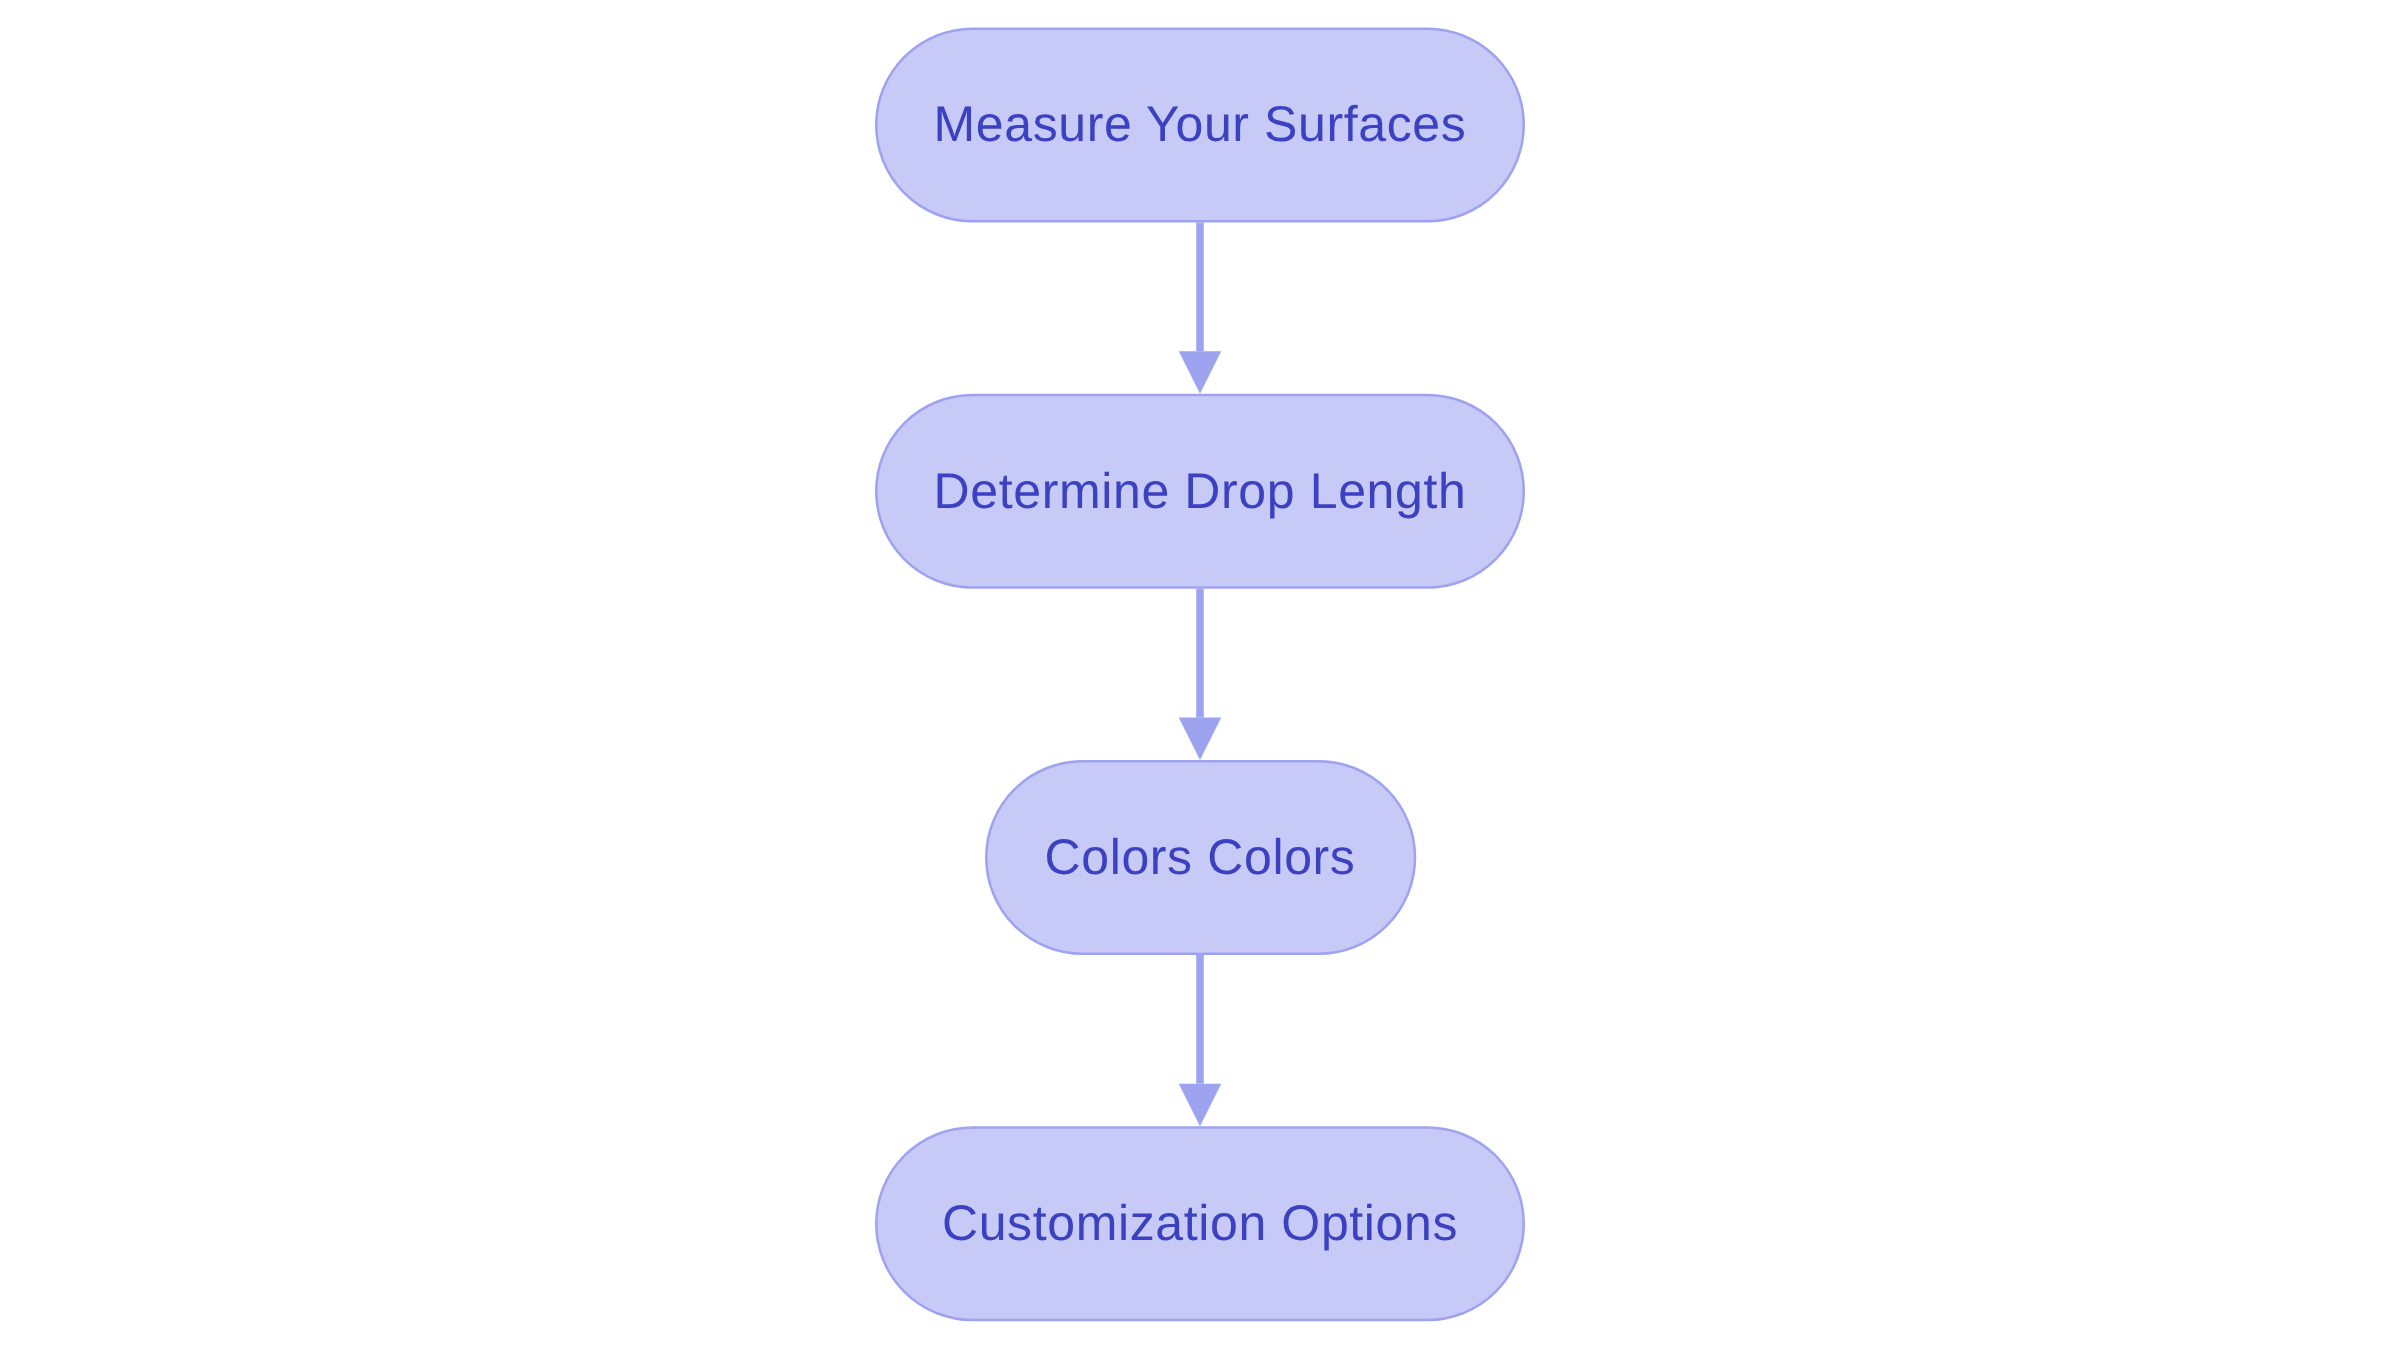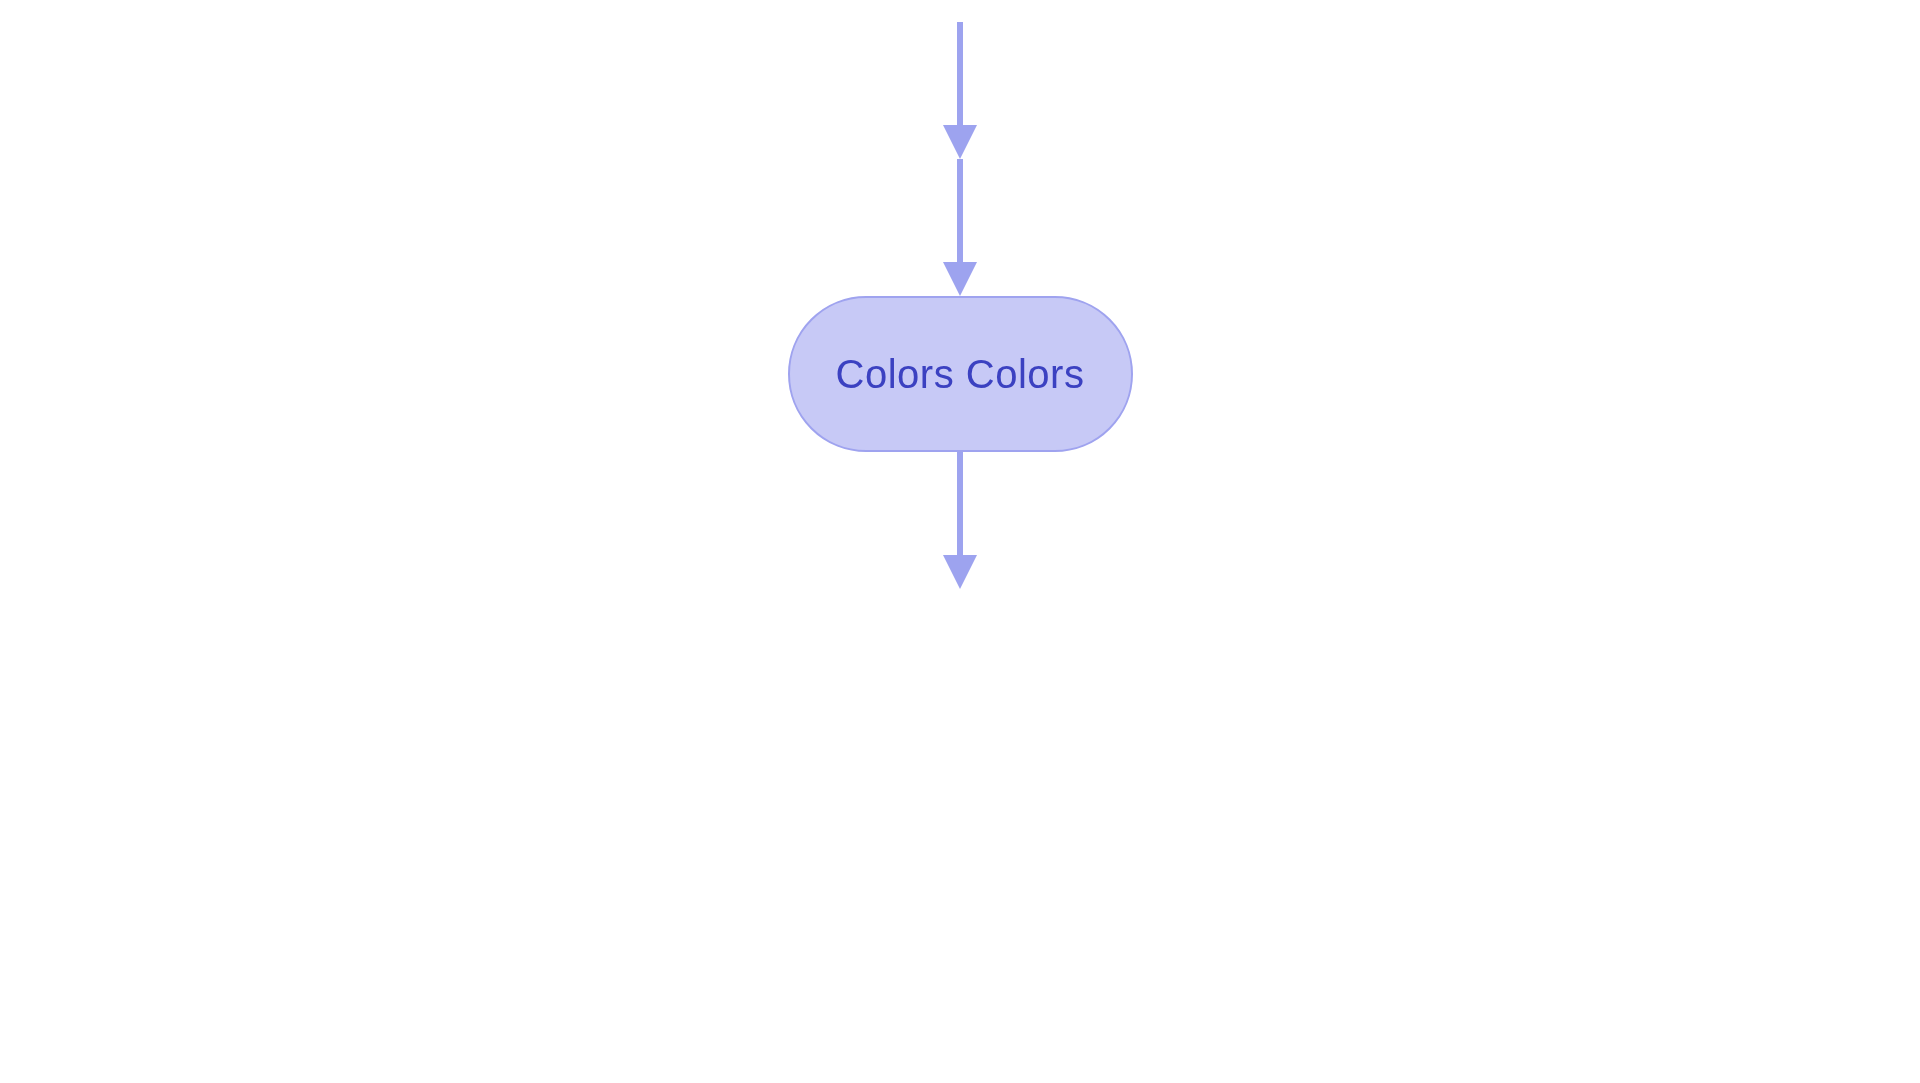--- a/index.html
+++ b/index.html
@@ -64,35 +64,44 @@
     border-right: 17px solid transparent;
     border-top: 34px solid var(--arrow);
     flex: 0 0 auto;
   }
 </style>
 </head>
 <body>
 
 <div class="canvas">
 
+  <div class="flow-node wide">
+    <span class="node-label">Measure Your Surfaces</span>
+  </div>
 
   <div class="connector">
     <div class="stem"></div>
     <div class="arrowhead"></div>
   </div>
 
+  <div class="flow-node wide">
+    <span class="node-label">Determine Drop Length</span>
+  </div>
 
   <div class="connector">
     <div class="stem"></div>
     <div class="arrowhead"></div>
   </div>
 
   <div class="flow-node narrow">
     <span class="node-label">Colors Colors</span>
   </div>
 
   <div class="connector">
     <div class="stem"></div>
     <div class="arrowhead"></div>
   </div>
 
+  <div class="flow-node wide">
+    <span class="node-label">Customization Options</span>
+  </div>
 
 </div>
 
 </body></html>

